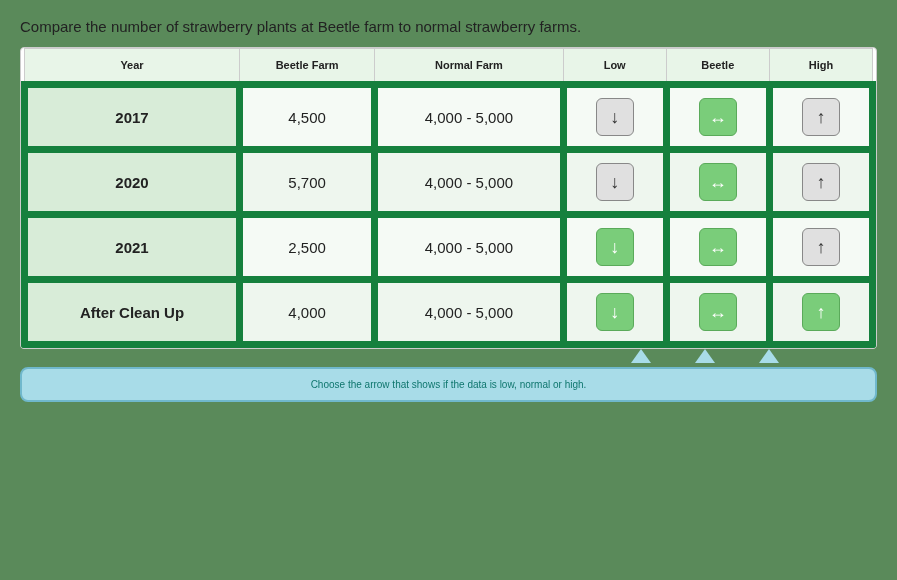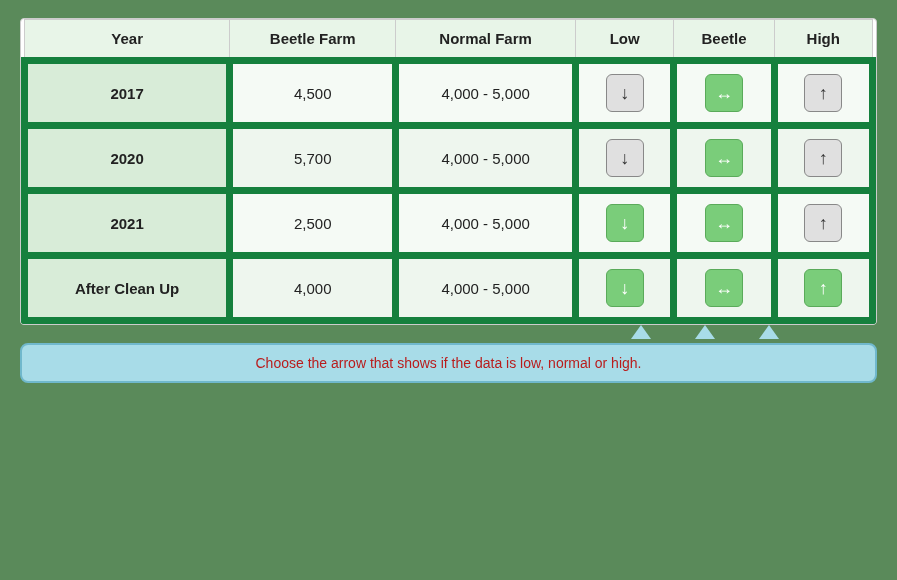--- a/index.html
+++ b/index.html
@@ -33,21 +33,21 @@
     table {
       width: 100%;
       border-collapse: collapse;
     }
     thead tr {
       background: #e8f5e8;
     }
     thead th {
       padding: 10px 8px;
       text-align: center;
-      font-size: 15px;
+      font-size: 11px;
       font-weight: 600;
       color: #222;
       border: 1px solid #ccc;
     }
     tbody tr {
       background: #f5faf5;
     }
     tbody tr:nth-child(even) {
       background: #eef6ee;
     }
@@ -90,33 +90,34 @@
       background: #7acd7a;
       border-color: #5aaa5a;
       color: white;
     }
     .hint-box {
       background: #a8dce8;
       border: 2px solid #70b8cc;
       border-radius: 8px;
       padding: 10px 16px;
       text-align: center;
-      font-size: 14px;
-      color: #b91c1c;
+      font-size: 10px;
+      color: #0f766e;
       margin-top: 4px;
       position: relative;
     }
     .bottom-section {
       position: relative;
     }
   </style>
 </head>
 <body>
 
 <div class="container">
+  <p class="title">Compare the number of strawberry plants at Beetle farm to normal strawberry farms.</p>
 
   <div class="table-wrapper">
     <table>
       <thead>
         <tr>
           <th>Year</th>
           <th>Beetle Farm</th>
           <th>Normal Farm</th>
           <th>Low</th>
           <th>Beetle</th>

